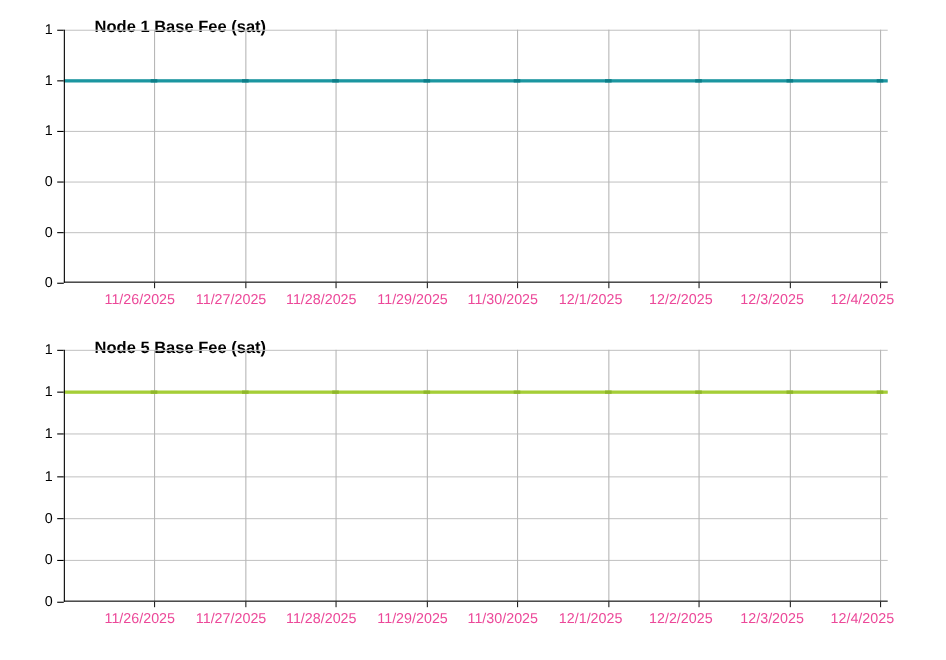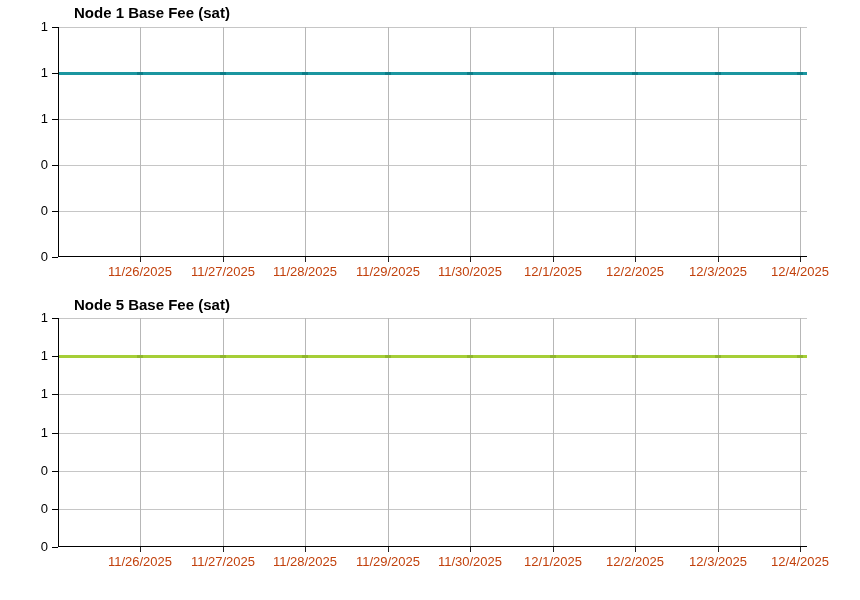--- a/index.html
+++ b/index.html
@@ -1,33 +1,33 @@
 <!DOCTYPE html>
 <html><head>
 <meta charset="utf-8">
 <style>
   html,body{margin:0;padding:0;background:#ffffff;}
   body{width:860px;height:600px;position:relative;overflow:hidden;
        font-family:"Liberation Sans","DejaVu Sans",sans-serif;color:#000;}
   .canvas{position:absolute;left:0;top:0;width:860px;height:600px;background:#fff;}
   .chart{position:absolute;left:0;width:860px;}
-  .chart-title{position:absolute;margin:0;font-size:15px;font-weight:bold;
+  .chart-title{position:absolute;margin:12px;font-size:15px;font-weight:bold;
                line-height:20px;white-space:nowrap;color:#000;}
   .plot{position:absolute;}
   .gh{position:absolute;left:0;width:100%;height:1px;background:#c6c6c6;z-index:1;}
   .gv{position:absolute;top:0;width:1px;background:#b7b7b7;z-index:1;}
   .series-line{position:absolute;left:0;width:100%;height:3px;z-index:3;}
   .pt{position:absolute;width:6px;height:3px;z-index:4;}
   .ax-y{position:absolute;left:0;top:0;width:1px;height:100%;background:#000;z-index:5;}
   .ax-x{position:absolute;left:0;bottom:0;width:100%;height:1px;background:#000;z-index:5;}
   .ytick{position:absolute;height:1px;width:6px;background:#000;}
   .xtick{position:absolute;width:1px;height:5px;background:#222;}
   .ylab{position:absolute;left:0;text-align:right;font-size:13px;line-height:16px;color:#000;}
-  .xlab{position:absolute;width:90px;text-align:center;font-size:13px;line-height:16px;
-        color:#c2410c;white-space:nowrap;}
+  .xlab{position:absolute;width:90px;text-align:left;font-size:13px;line-height:16px;
+        color:#ec4899;white-space:nowrap;}
 </style>
 </head>
 <body>
 
 <div class="canvas">
 
   <section class="chart" id="chart-0" style="top:0;height:292px;">
     <h2 class="chart-title" style="left:74px;top:3px;">Node 1 Base Fee (sat)</h2>
     <div class="plot" style="left: 58px; top: 27px; width: 749px; height: 230px;">
         <div class="gh" style="top: 0px;"></div>

